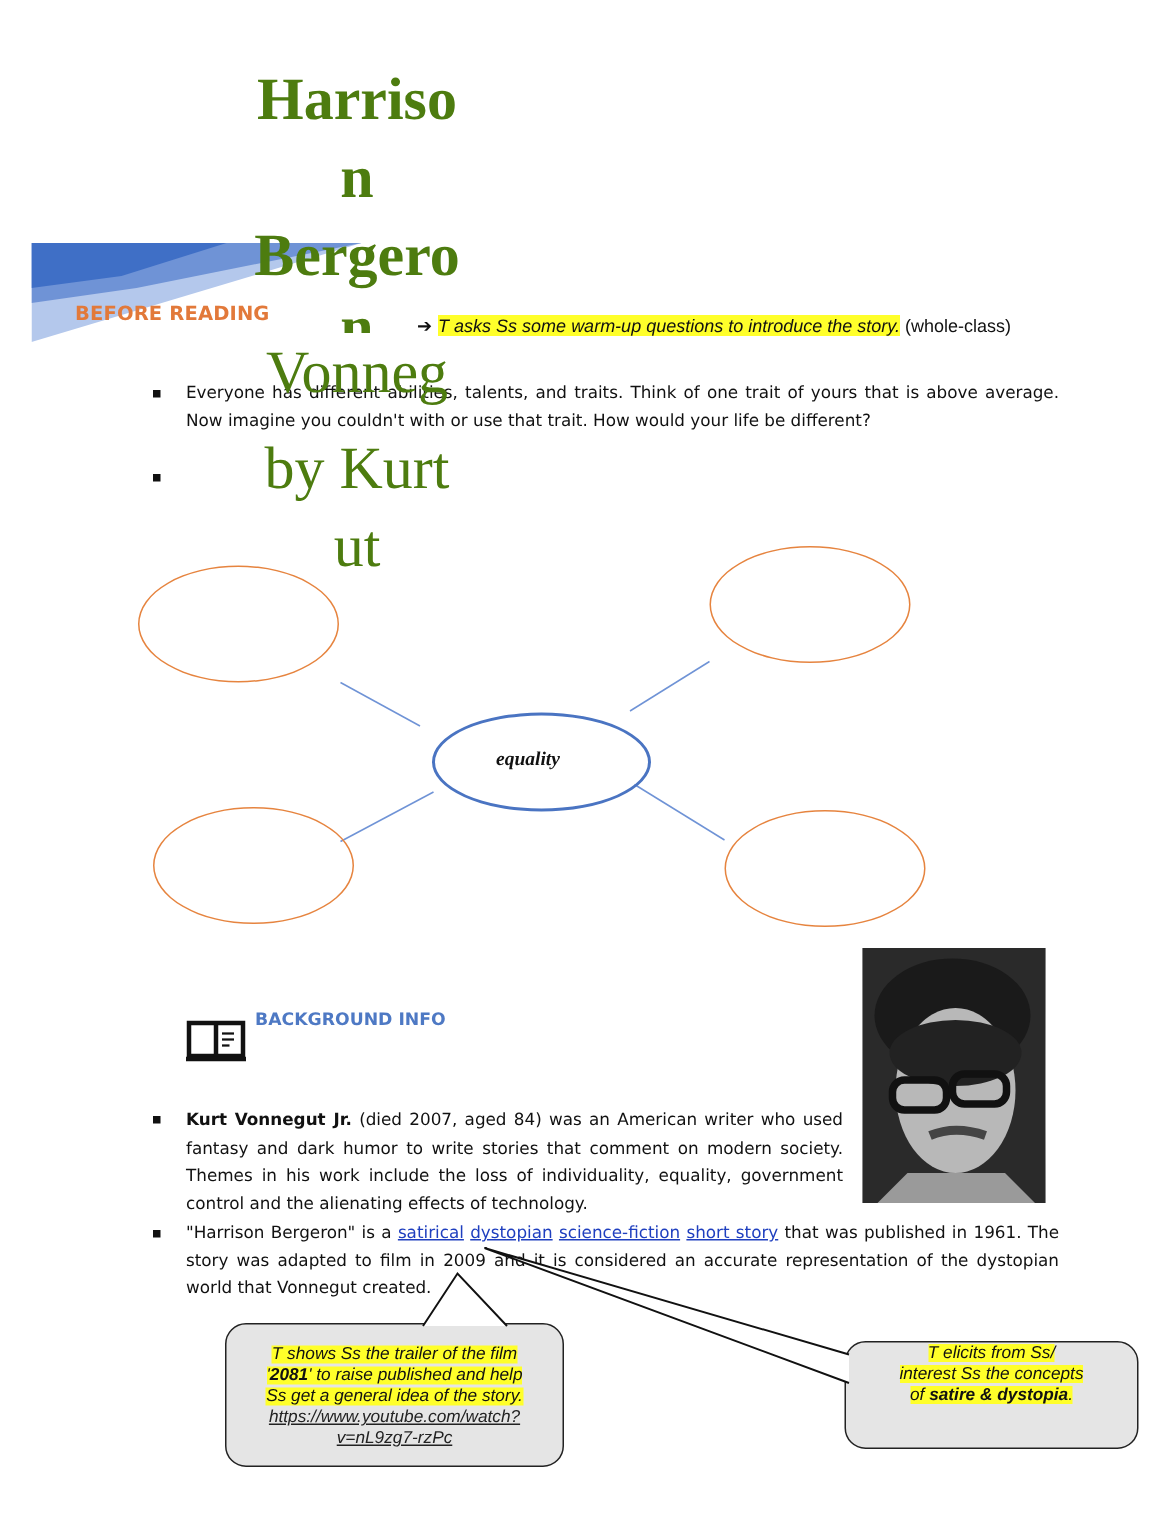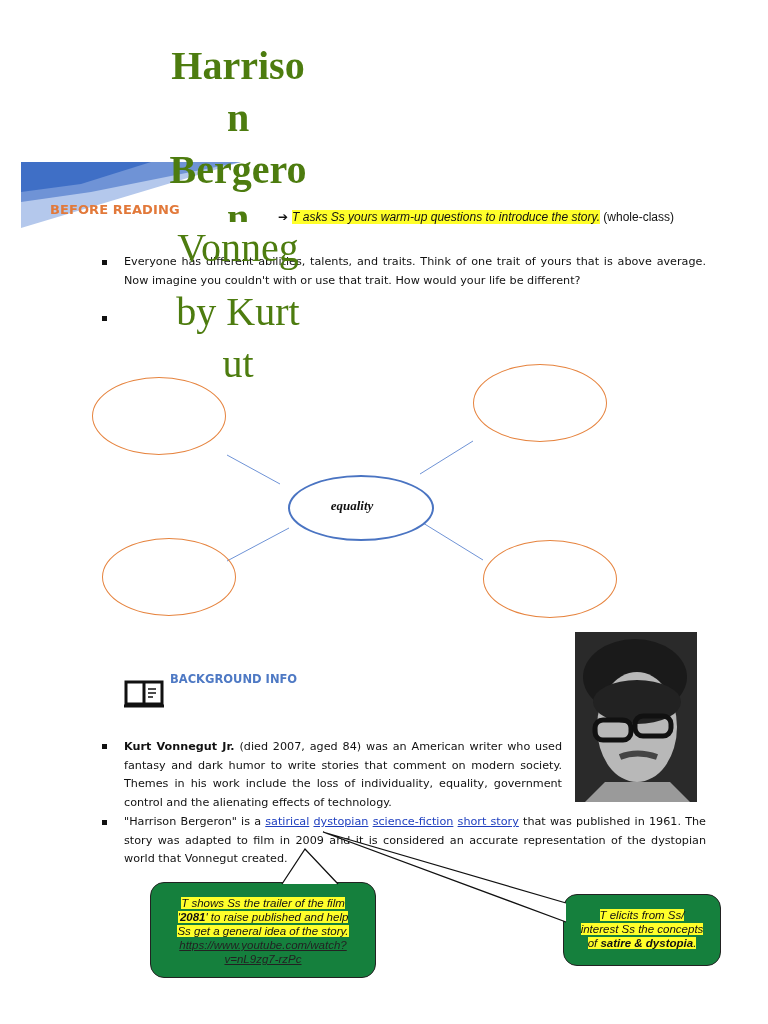--- a/index.html
+++ b/index.html
@@ -61,21 +61,21 @@
   }
   .photo {
     position: absolute; left: 575px; top: 632px; width: 122px; height: 170px;
     background: radial-gradient(ellipse at 55% 55%, #bdbdbd 0%, #8d8d8d 35%, #3a3a3a 70%, #1c1c1c 100%);
     overflow: hidden;
   }
   .link { color: #1f3fbf; text-decoration: underline; }
 
   
   .callout {
-    position: absolute; background: #15803d; border: 1.5px solid #222; border-radius: 14px;
+    position: absolute; background: #e5e5e5; border: 1.5px solid #222; border-radius: 14px;
     font-family: "Liberation Sans", sans-serif; font-style: italic; font-size: 11.5px; line-height: 14px;
     text-align: center; z-index: 6;
   }
   .callout .url { color: #222; text-decoration: underline; }
   .pointers { position: absolute; left: 0; top: 0; z-index: 7; pointer-events: none; }
 </style>
 </head>
 <body>
 
 <div class="page">
@@ -93,21 +93,21 @@
     <span class="t-bold">Harriso</span>
     <span class="t-bold">n</span>
     <span class="t-bold">Bergero</span>
     <span class="t-bold" style="height:30px;overflow:hidden;line-height:52px;margin-top:-4px;">n</span>
     <span class="t-reg">Vonneg</span>
     <span class="t-reg" style="margin-top:12px;">by Kurt</span>
     <span class="t-reg">ut</span>
   </div>
 
   <div class="instruction">
-    <span class="arrow">➔</span><span class="hl">T asks Ss yours warm-up questions to introduce the story.</span>
+    <span class="arrow">➔</span><span class="hl">T asks Ss some warm-up questions to introduce the story.</span>
     <span>(whole-class)</span>
   </div>
 
   <div class="bullet" style="left:102px; top:260px;"></div>
   <div class="para" style="left:124px; top:253px; width:582px;">Everyone has different abilities, talents, and traits. Think of one trait of yours that is above average. Now imagine you couldn't with or use that trait. How would your life be different?</div>
 
   <div class="bullet" style="left:102px; top:316px;"></div>
 
   <svg class="web" width="768" height="1024">
     <line x1="227" y1="455" x2="280" y2="484" stroke="#6f93d6" stroke-width="1"></line>
@@ -152,21 +152,21 @@
   <div class="para" style="left:124px; top:813px; width:582px;"><span>"Harrison Bergeron" is a </span><a class="link">satirical</a> <a class="link">dystopian</a> <a class="link">science-fiction</a> <a class="link">short story</a><span> that was published in 1961. The story was adapted to film in 2009 and it is considered an accurate representation of the dystopian world that Vonnegut created.</span></div>
 
   <div class="callout" style="left:150px; top:882px; width:226px; height:96px; padding-top:13px;">
     <div><span class="hl">T shows Ss the trailer of the film</span></div>
     <div><span class="hl"><span>'</span><b>2081</b><span>'</span><span> to raise published and help</span></span></div>
     <div><span class="hl">Ss get a general idea of the story.</span></div>
     <div class="url">https://www.youtube.com/watch?</div>
     <div class="url">v=nL9zg7-rzPc</div>
   </div>
 
-  <div class="callout" style="left:563px; top:894px; width:158px; height:72px; padding-top:13px;">
+  <div class="callout" style="left:563px; top:894px; width:196px; height:72px; ">
     <div><span class="hl">T elicits from Ss/</span></div>
     <div><span class="hl">interest Ss the concepts</span></div>
     <div><span class="hl"><span>of </span><b>satire &amp; dystopia</b><span>.</span></span></div>
   </div>
 
   <svg class="pointers" width="768" height="1024">
     <polygon points="282,884 305,849 338,884" fill="#fff" stroke="none"></polygon>
     <polyline points="282,884 305,849 338,884" fill="none" stroke="#111" stroke-width="1.3"></polyline>
     <polygon points="566,903 323,832 566,922" fill="#fff" stroke="none"></polygon>
     <polyline points="566,903 323,832 566,922" fill="none" stroke="#111" stroke-width="1.3"></polyline>

